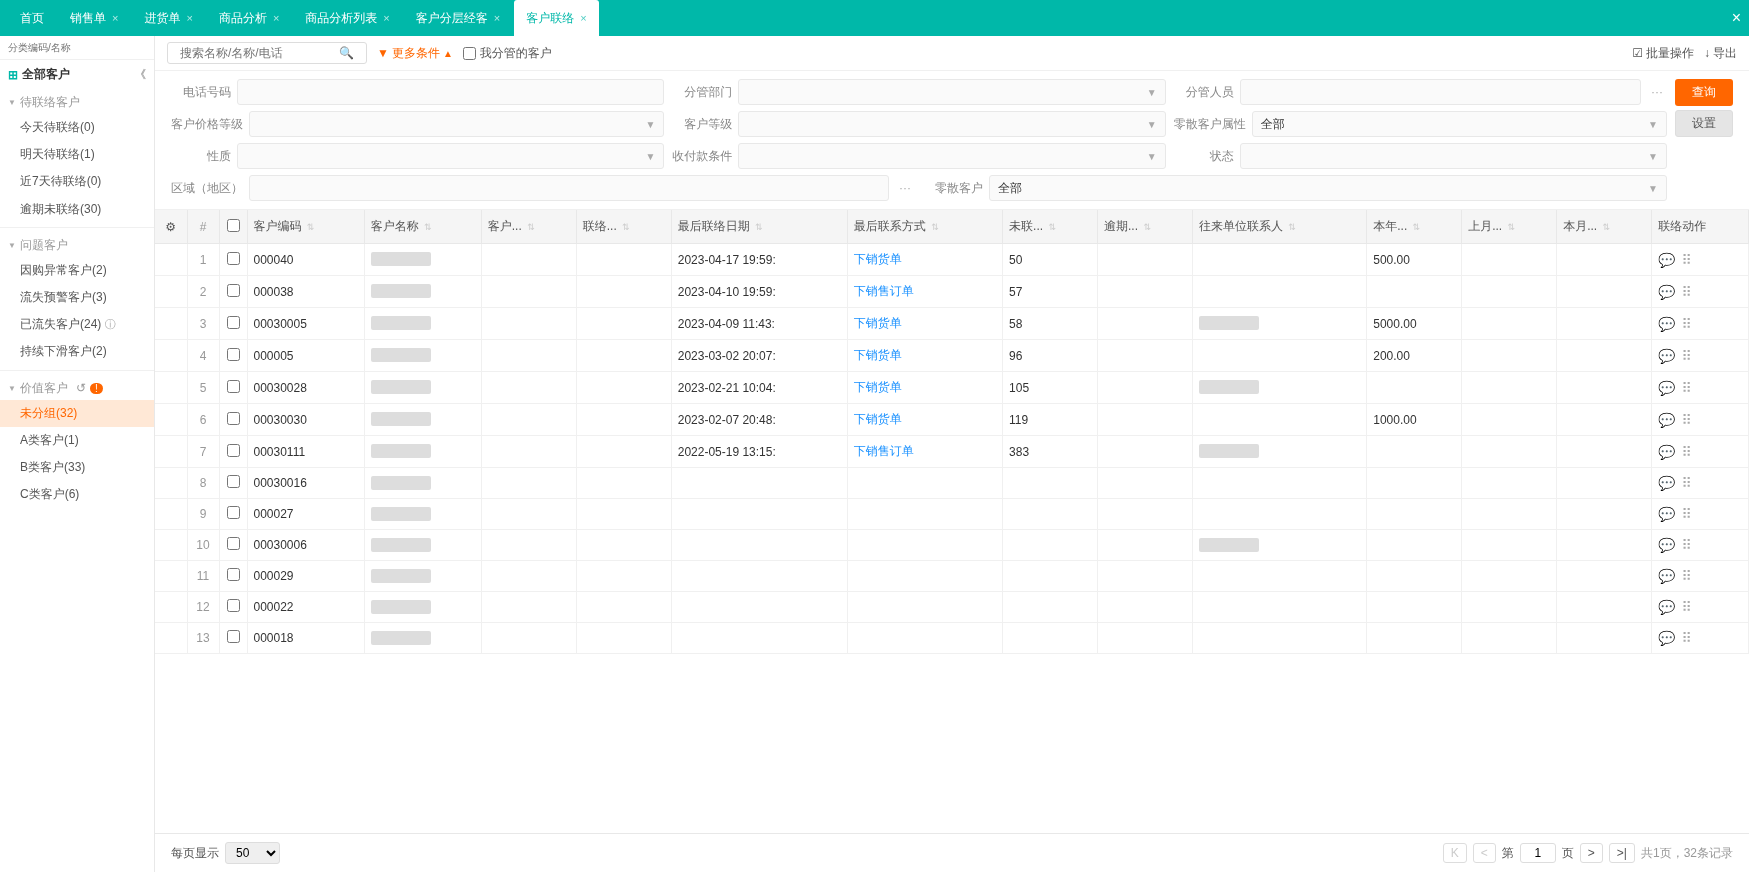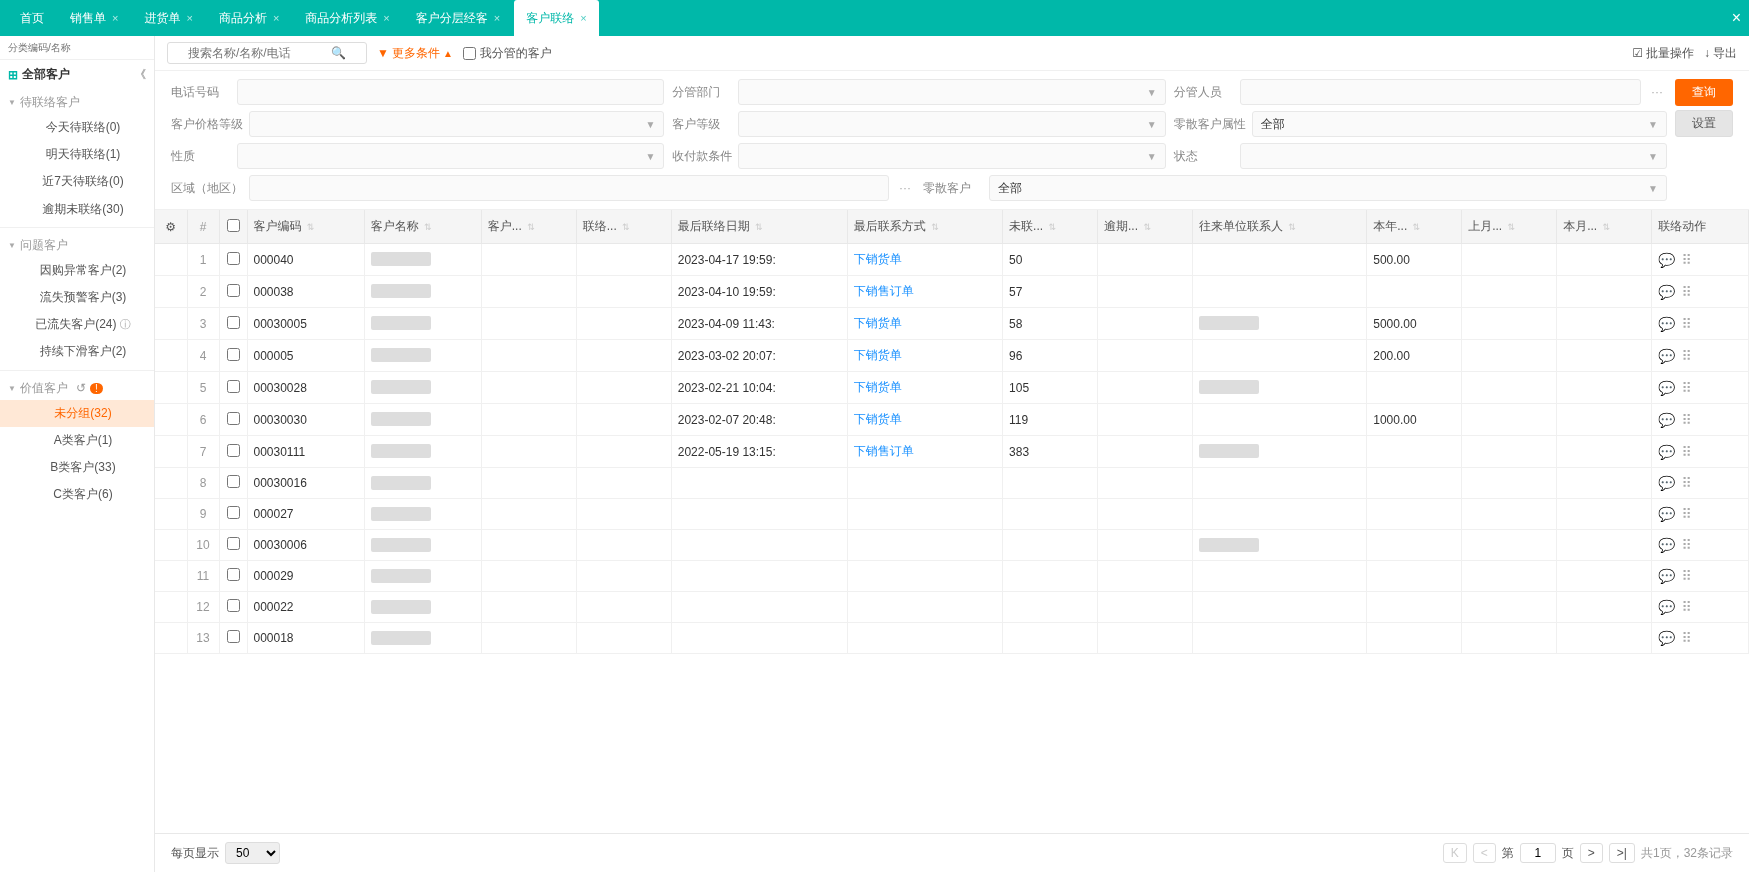--- a/index.html
+++ b/index.html
@@ -88,21 +88,20 @@
       padding: 5px 8px 3px 8px;
       color: #999;
       font-size: 11px;
       gap: 4px;
     }
     .sidebar-item {
       padding: 4px 8px 4px 20px;
       color: #555;
       cursor: pointer;
       line-height: 1.6;
-      text-align: center;
     }
     .sidebar-item.active { background: #ffe8d6; color: #f60; }
     .sidebar-section-divider { height: 1px; background: #f0f0f0; margin: 4px 0; }
     .triangle { display: inline-block; font-size: 8px; color: #aaa; }
     .triangle.down { transform: rotate(0deg); }
 
     
     .content-area {
       flex: 1;
       display: flex;
@@ -117,21 +116,21 @@
       border-bottom: 1px solid #f0f0f0;
       display: flex;
       align-items: center;
       gap: 10px;
     }
     .filter-search-box {
       display: flex;
       align-items: center;
       border: 1px solid #ddd;
       border-radius: 3px;
-      padding: 3px 20px;
+      padding: 3px 12px;
       gap: 6px;
       width: 200px;
     }
     .filter-search-box input {
       border: none;
       outline: none;
       font-size: 12px;
       color: #999;
       width: 100%;
     }
@@ -186,21 +185,21 @@
     .filter-field {
       display: flex;
       align-items: center;
       flex: 1;
       gap: 6px;
     }
     .filter-field label {
       white-space: nowrap;
       color: #888;
       min-width: 60px;
-      text-align: left;
+      text-align: right;
     }
     .filter-input {
       flex: 1;
       border: 1px solid #e8e8e8;
       border-radius: 3px;
       padding: 3px 8px;
       outline: none;
       color: #333;
       background: #fafafa;
       display: flex;

